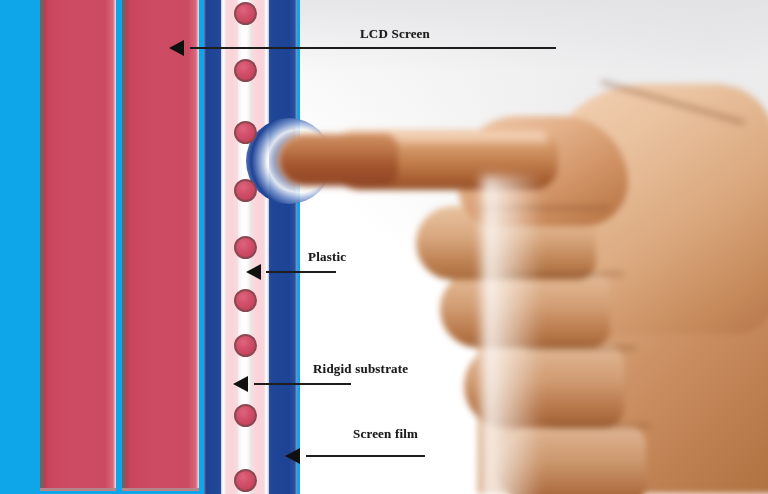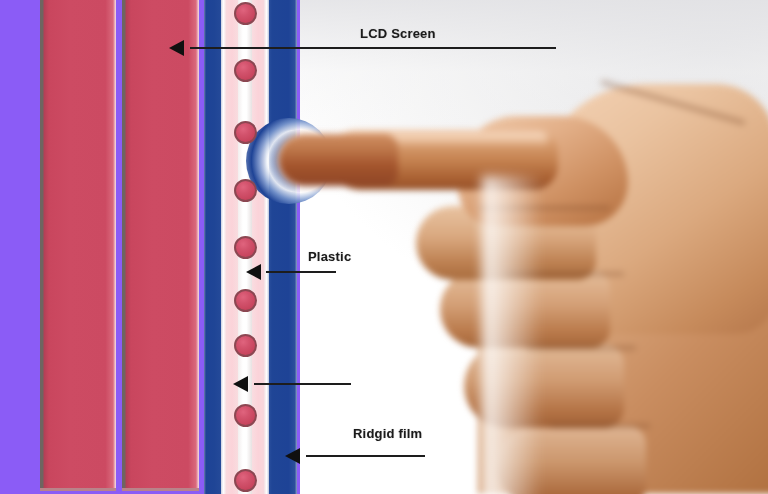--- a/index.html
+++ b/index.html
@@ -5,22 +5,23 @@
   html,body{margin:0;padding:0;}
   body{
     width:768px;height:494px;
     background:#ffffff;
     font-family:"Liberation Sans", sans-serif;
     overflow:hidden;
   }
   #stage{
     position:relative;
     width:768px;height:494px;
-    background:#8b5cf6;
+    background:#0ea5e9;
     overflow:hidden;
+    font-family:Liberation Serif, serif;
   }
 
   
   .photo-bg{
     position:absolute;
     left:300px;top:0;width:468px;height:494px;
     background:
       radial-gradient(120% 80% at 88% 8%, #e3e3e5 0%, #ececed 28%, #f7f7f7 55%, #ffffff 78%);
   }
   .photo-bg2{
@@ -226,20 +227,21 @@
   </div>
 
   <div class="callout-label" style="left:360px;top:26px;">LCD Screen</div>
   <div class="leader-line" style="left:190px;top:47px;width:366px;"></div>
   <div class="leader-arrow" style="left:169px;top:40px;"></div>
 
   <div class="callout-label" style="left:308px;top:249px;">Plastic</div>
   <div class="leader-line" style="left:266px;top:271px;width:70px;"></div>
   <div class="leader-arrow" style="left:246px;top:264px;"></div>
 
+  <div class="callout-label" style="left:313px;top:361px;">Ridgid substrate</div>
   <div class="leader-line" style="left:254px;top:383px;width:97px;"></div>
   <div class="leader-arrow" style="left:233px;top:376px;"></div>
 
-  <div class="callout-label" style="left:353px;top:426px;">Ridgid film</div>
+  <div class="callout-label" style="left:353px;top:426px;">Screen film</div>
   <div class="leader-line" style="left:306px;top:455px;width:119px;"></div>
   <div class="leader-arrow" style="left:285px;top:448px;"></div>
 
 </div>
 
 </body></html>

